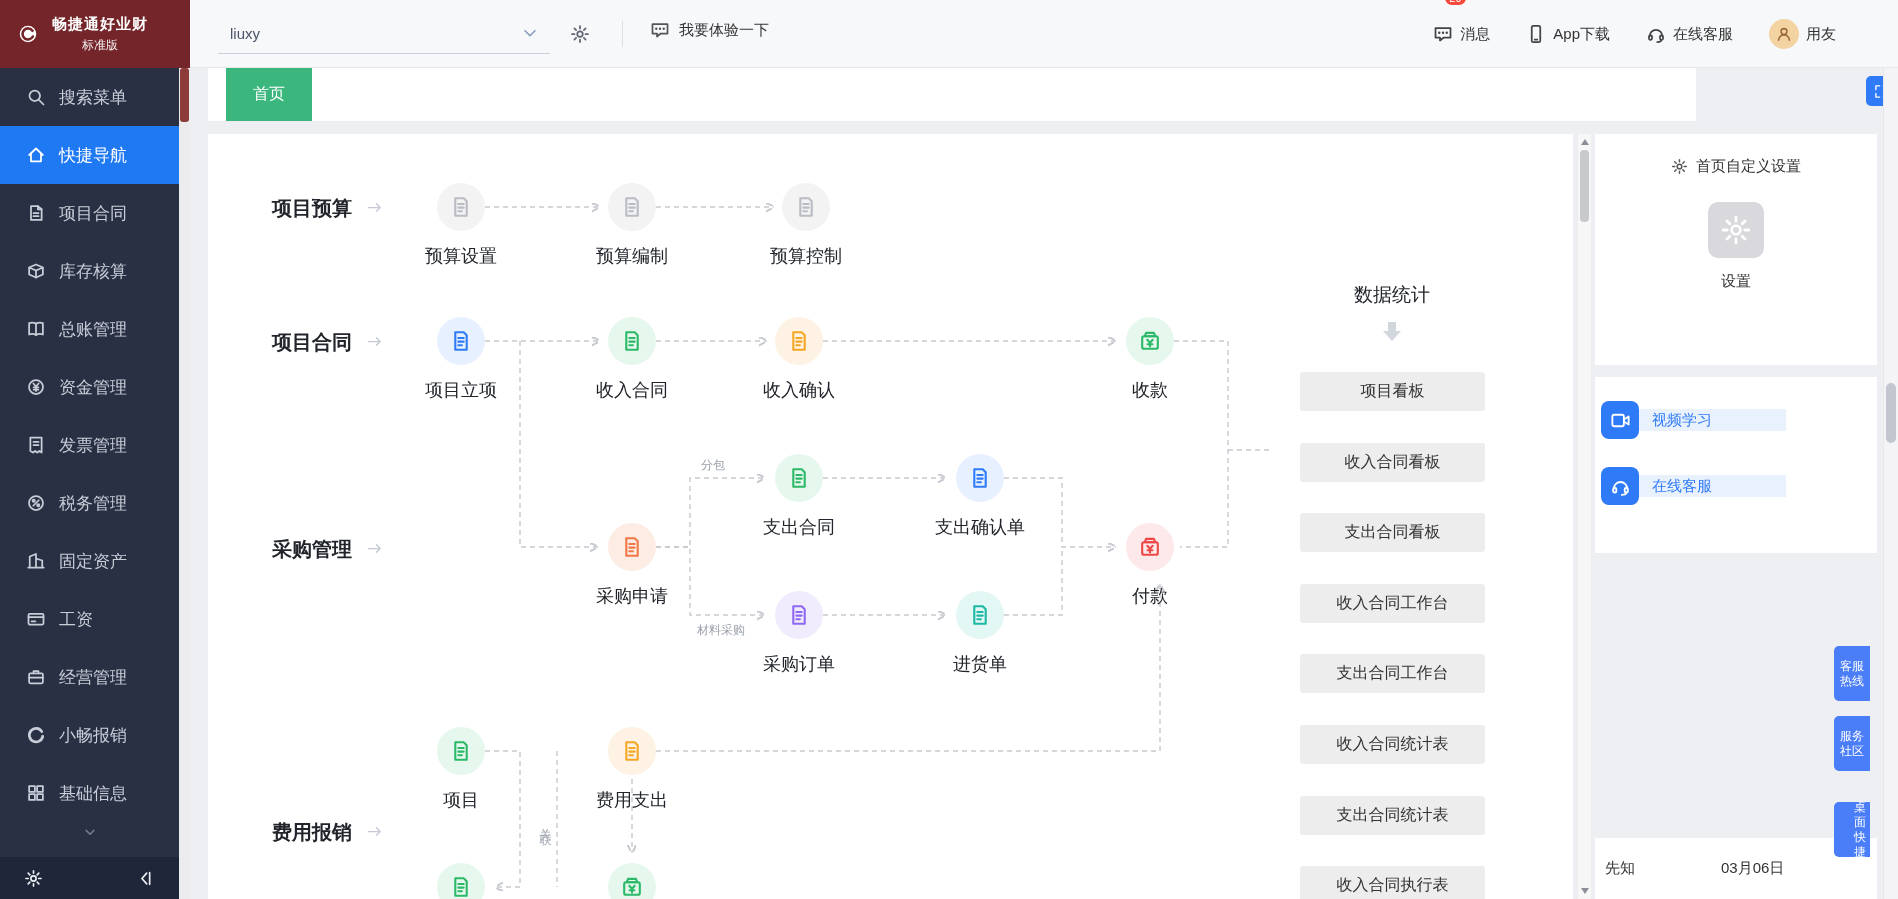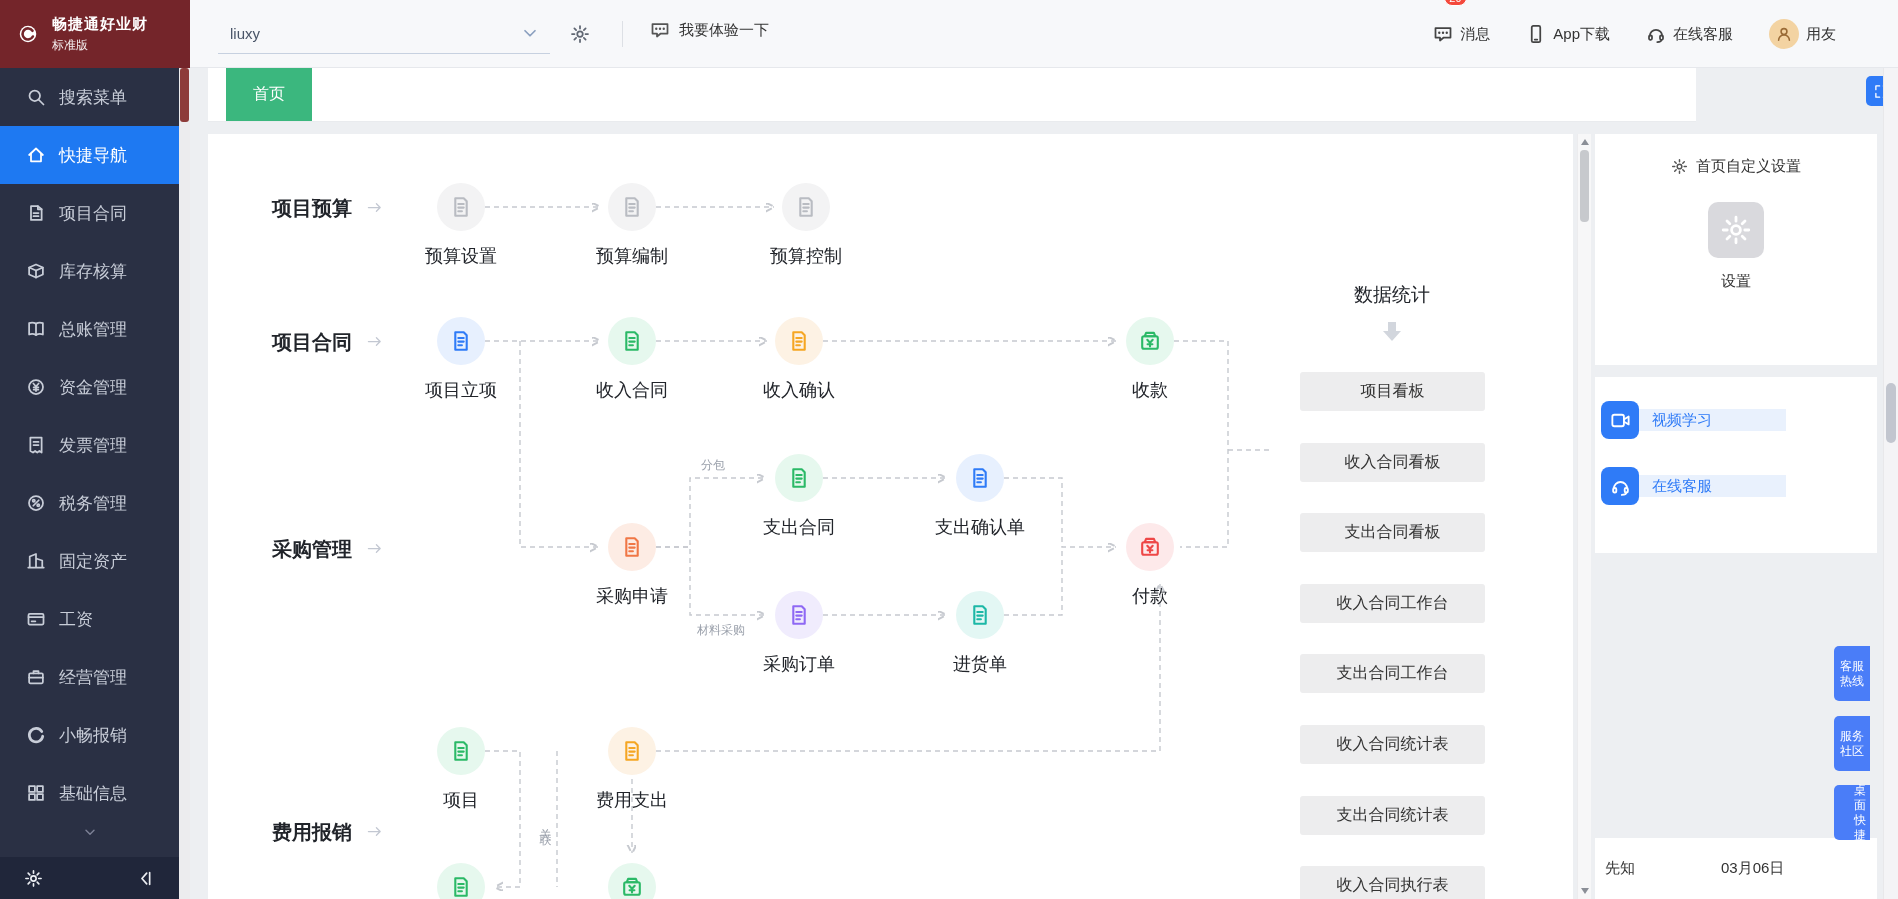--- a/index.html
+++ b/index.html
@@ -1,20 +1,20 @@
 <!DOCTYPE html>
 <html><head>
 <meta charset="utf-8">
 <style>
   * { margin:0; padding:0; box-sizing:border-box; }
   body { font-family:"Liberation Sans","DejaVu Sans",sans-serif; background:#d8dadd; }
   .app { position:relative; width:1898px; height:899px; background:#edeff2; overflow:hidden; }
 
   
-  .topbar { position:absolute; left:0; top:0; width:1898px; height:68px; background:#f7f8fa; border-bottom:1px solid #e6e8ec; }
+  .topbar { position:absolute; left:0; top:0; width:1898px; height:68px; background:#f7f8fa; border-bottom:1px solid #e6e8ec;text-align:center; }
   .logo { position:absolute; left:0; top:0; width:190px; height:68px; background:#74252a; color:#fff; display:flex; align-items:center; gap:9px; padding-left:13px; }
   .logo-mark { width:30px; height:30px; flex:0 0 30px; }
   .logo-title { font-size:15px; font-weight:bold; letter-spacing:1px; }
   .logo-sub { font-size:12px; opacity:.92; margin-top:3px; }
   .tenant-select { position:absolute; left:218px; top:13px; width:332px; height:41px; border-bottom:1px solid #c7d1e0; display:flex; align-items:center; padding:0 10px 0 12px; font-size:15px; color:#4a5568; cursor:pointer; }
   .tenant-select .svgi { margin-left:auto; color:#8ba0bf; }
   .topbar-gear { position:absolute; left:570px; top:24px; width:20px; height:20px; color:#5f6672; cursor:pointer; }
   .top-divider { position:absolute; left:622px; top:21px; width:1px; height:26px; background:#dde0e5; }
   .experience { position:absolute; left:650px; top:20px; display:flex; align-items:center; gap:9px; font-size:15px; color:#333; cursor:pointer; }
   .experience .svgi { color:#555; }
@@ -689,21 +689,21 @@
 
   <div id="edge-tabs">
       <div class="edge-tab" style="top: 646px;">
         <span>客服</span>
         <span>热线</span>
       </div>
       <div class="edge-tab" style="top: 716px;">
         <span>服务</span>
         <span>社区</span>
       </div>
-      <div class="edge-tab" style="top: 785px; padding-left: 20px;">
+      <div class="edge-tab" style="top: 802px; padding-left: 20px;">
         <span>桌面</span>
         <span>快捷</span>
       </div>
     </div>
 
   <div class="page-scrollbar">
     <div class="page-thumb"></div>
   </div>
 
 </div>

